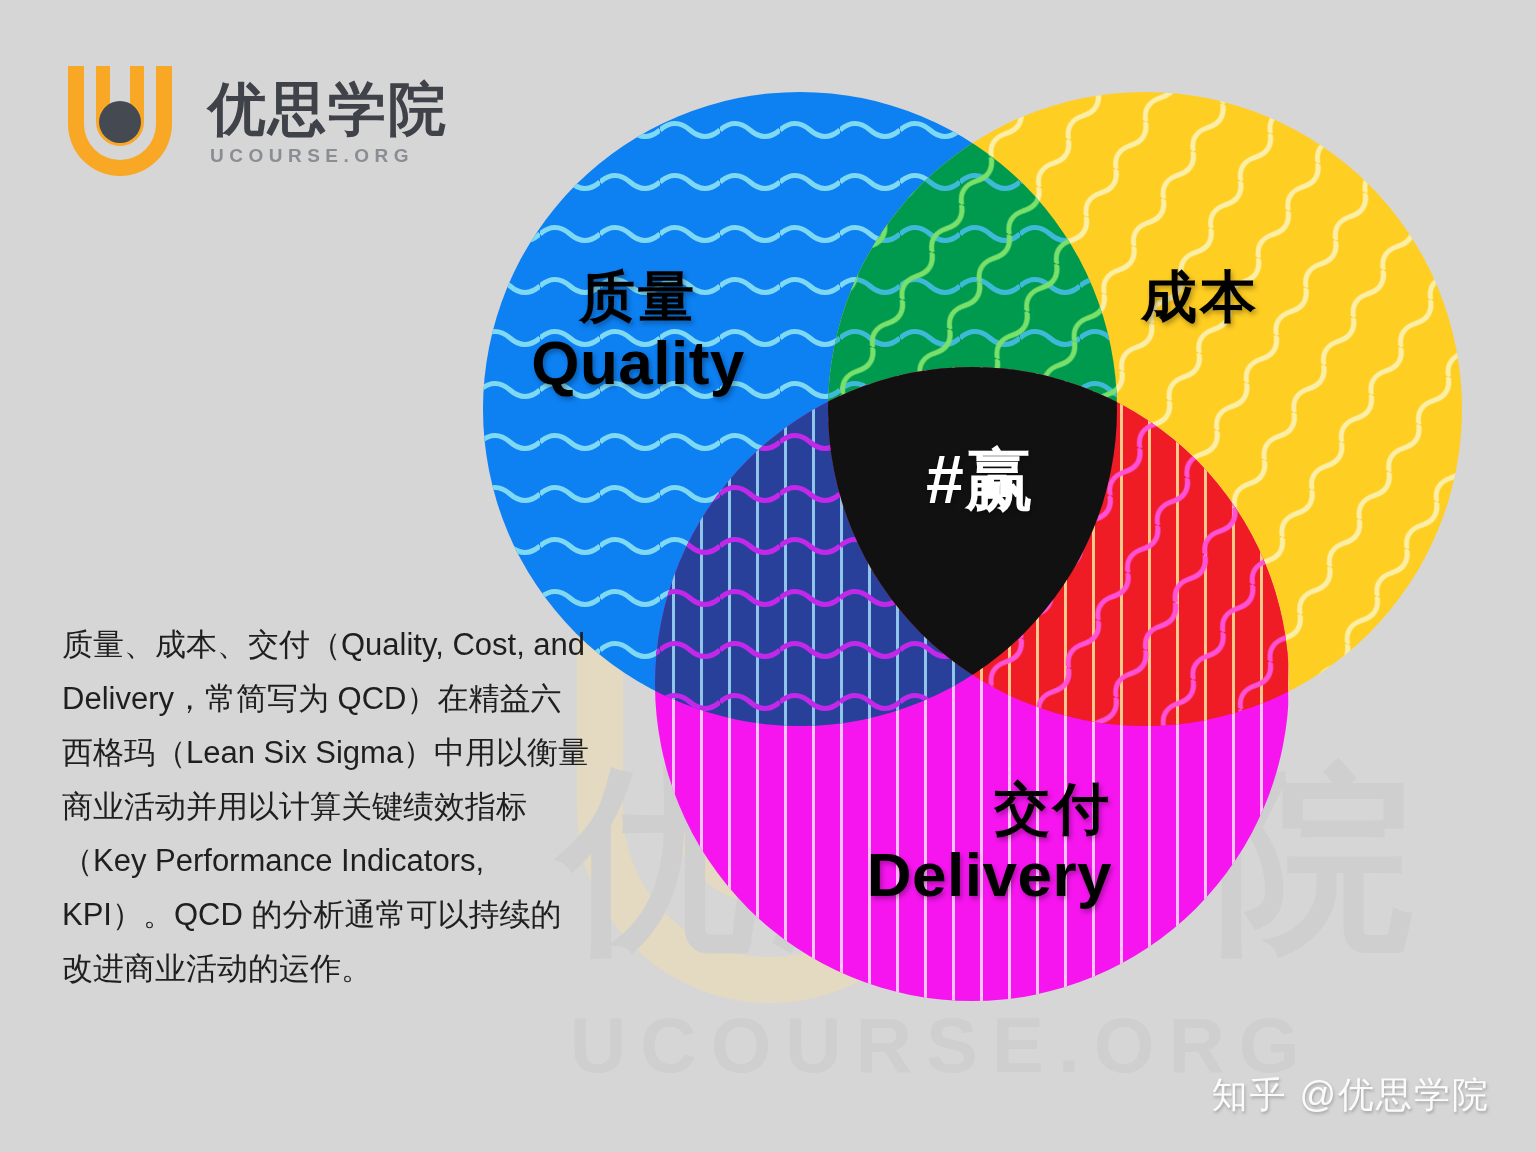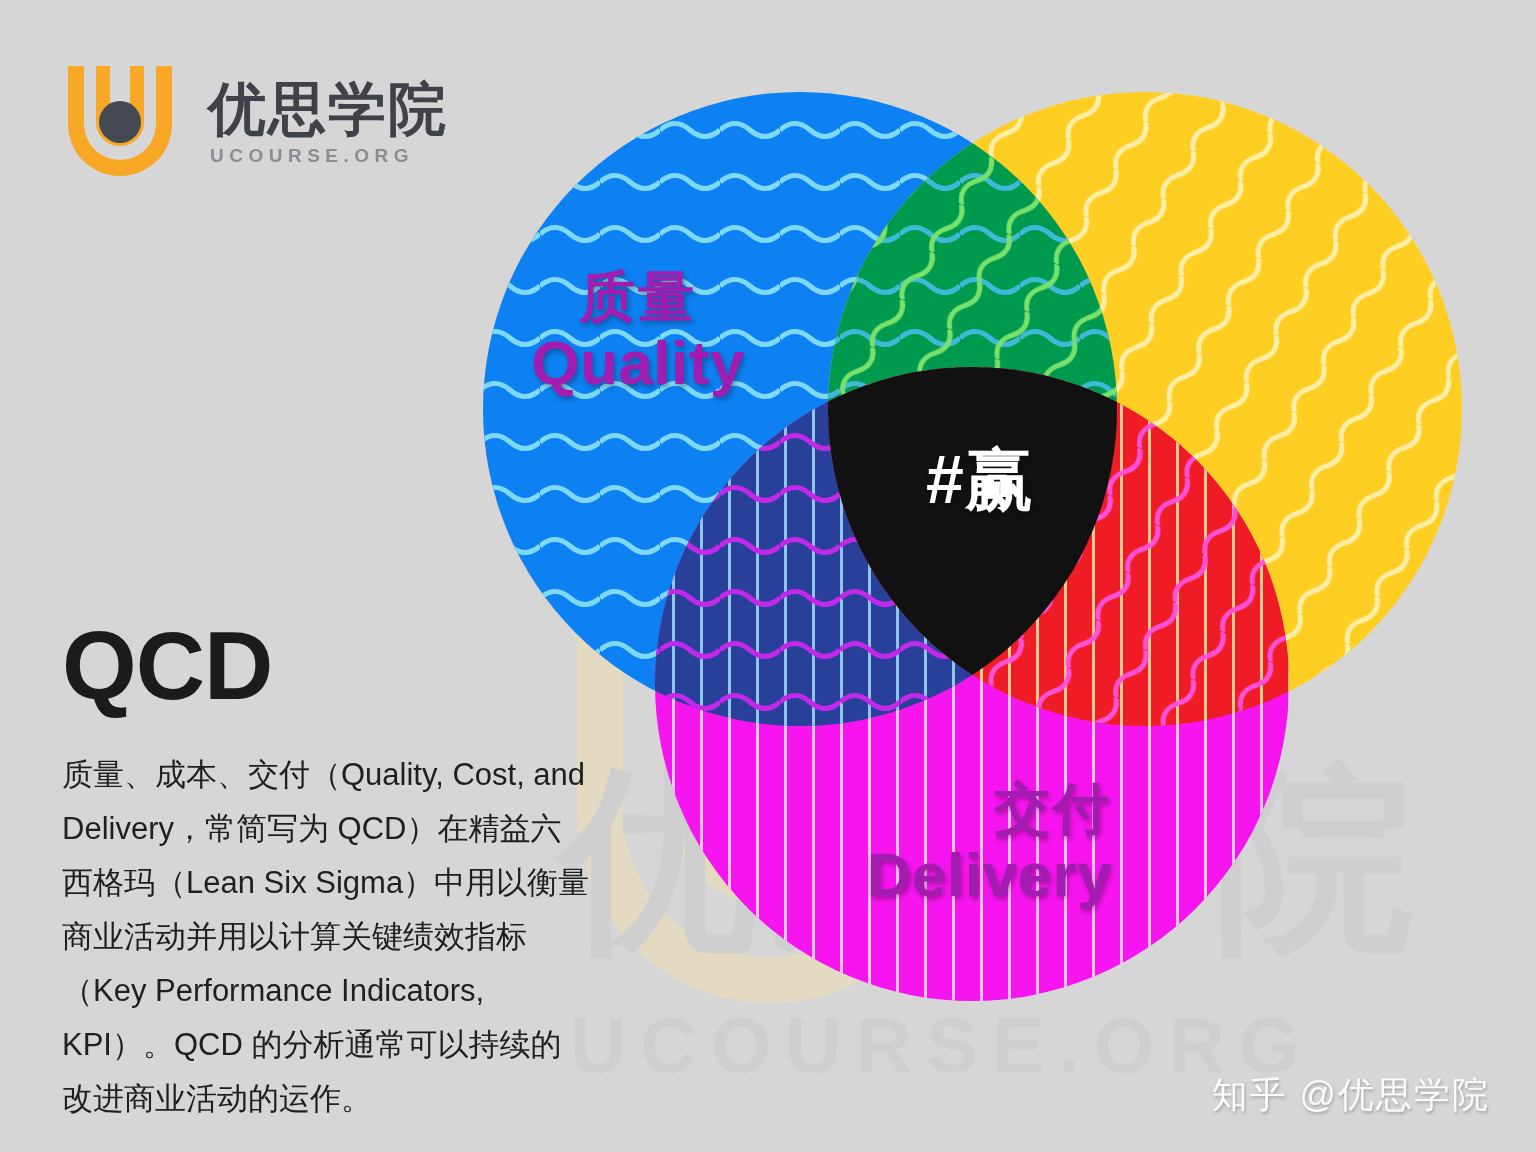--- a/index.html
+++ b/index.html
@@ -84,21 +84,21 @@
     letter-spacing: 0px;
   }
 
   
   #venn { position: absolute; left: 0; top: 0; z-index: 4; }
 
   
   .venn-label {
     position: absolute;
     z-index: 5;
-    color: #a21caf;
+    color: #000000;
     text-align: center;
     line-height: 1.02;
     text-shadow: 2px 3px 5px rgba(0,0,0,0.30);
     white-space: nowrap;
     font-weight: 700;
   }
   .venn-label .cjk { display: block; font-size: 56px; letter-spacing: 3px; }
   .venn-label .en  { display: block; font-size: 62px; letter-spacing: 0.5px; margin-top: 6px; }
 
   #lbl-quality  { left: 478px;  top: 268px; width: 320px; }
@@ -237,37 +237,37 @@
       </g>
     </g>
   </g>
 </svg>
 
 <div class="venn-label" id="lbl-quality">
   <span class="cjk">质量</span>
   <span class="en">Quality</span>
 </div>
 <div class="venn-label" id="lbl-cost">
+  <span class="cjk">成本</span>
 </div>
 <div class="venn-label" id="lbl-delivery">
   <span class="cjk">交付</span>
   <span class="en">Delivery</span>
 </div>
 <div id="lbl-center">#赢</div>
 
 <div id="logo">
   <svg id="logo-mark" viewBox="0 0 124 122">
     <path d="M10 4 V62 A52 52 0 0 0 114 62 V4 H98 V62 A36 36 0 0 1 26 62 V4 Z" fill="#F9A825"></path>
     <path d="M38 4 V60 A24 24 0 0 0 86 60 V4 H72 V60 A10 10 0 0 1 52 60 V4 Z" fill="#F9A825"></path>
     <circle cx="62" cy="60" r="21" fill="#454A52"></circle>
   </svg>
   <div id="logo-text">
     <div id="logo-cn">优思学院</div>
     <div id="logo-en">UCOURSE.ORG</div>
   </div>
 </div>
 
 <div id="left-copy">
-  <div id="qcd-title">QCD</div>
   <div id="qcd-body">质量、成本、交付（Quality, Cost, and Delivery，常简写为 QCD）在精益六西格玛（Lean Six Sigma）中用以衡量商业活动并用以计算关键绩效指标（Key Performance Indicators, KPI）。QCD 的分析通常可以持续的改进商业活动的运作。</div>
 </div>
 
 <div id="zhihu">知乎 @优思学院</div>
 
 </body></html>

